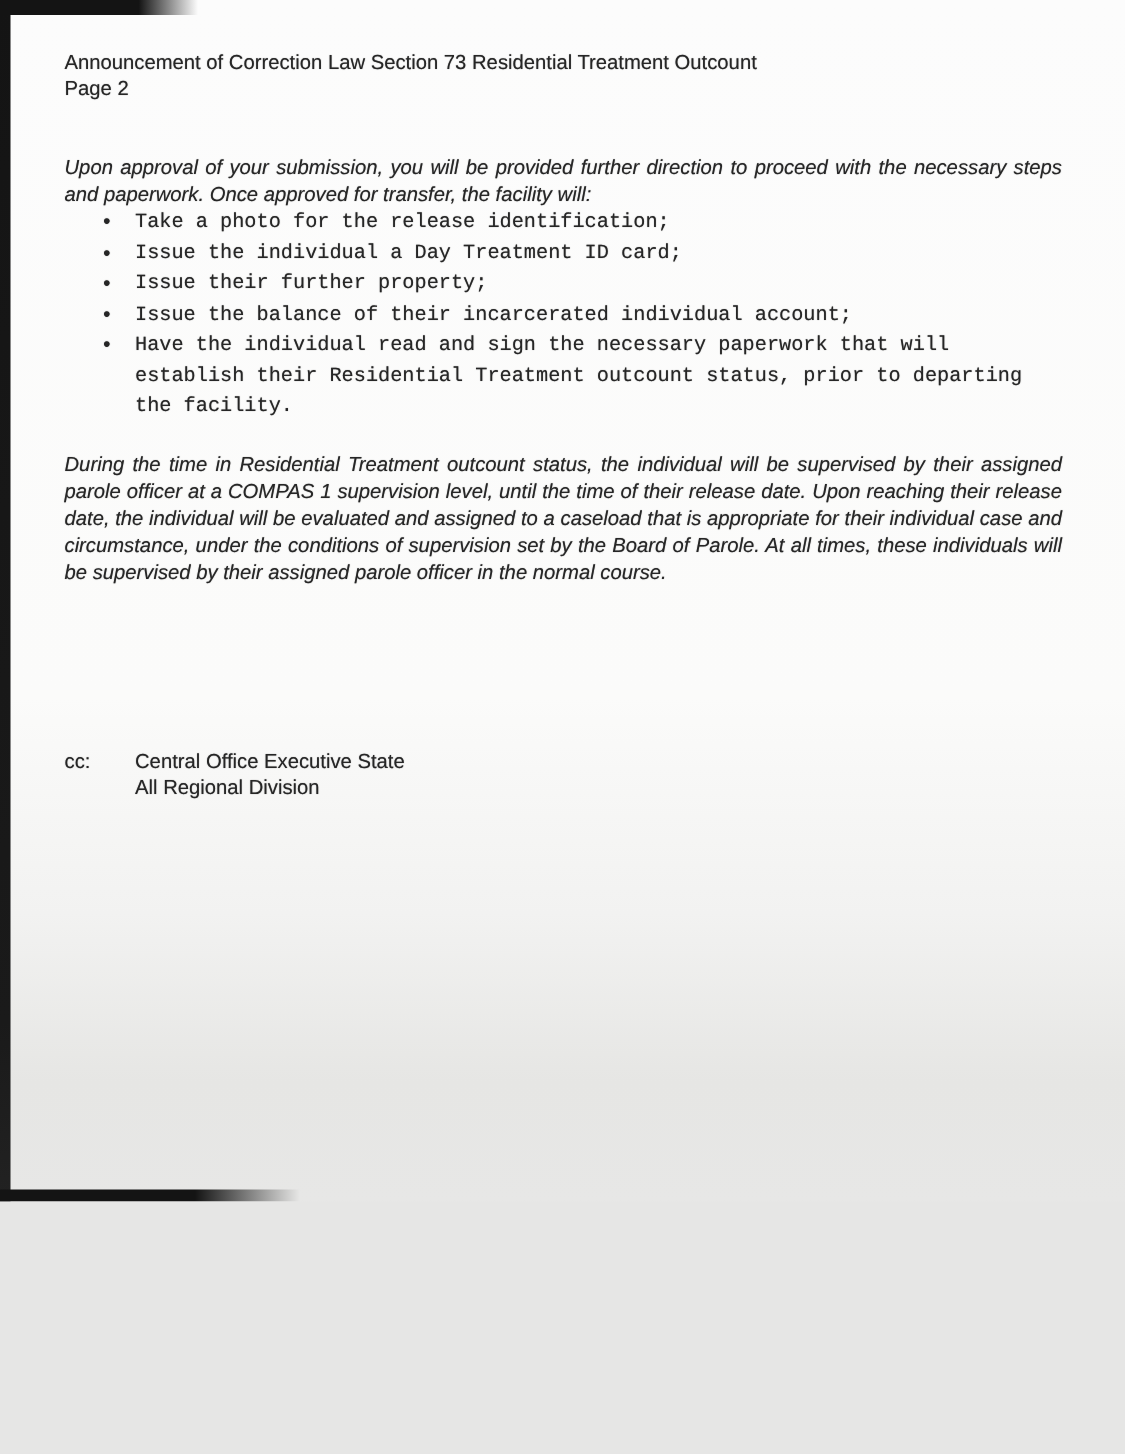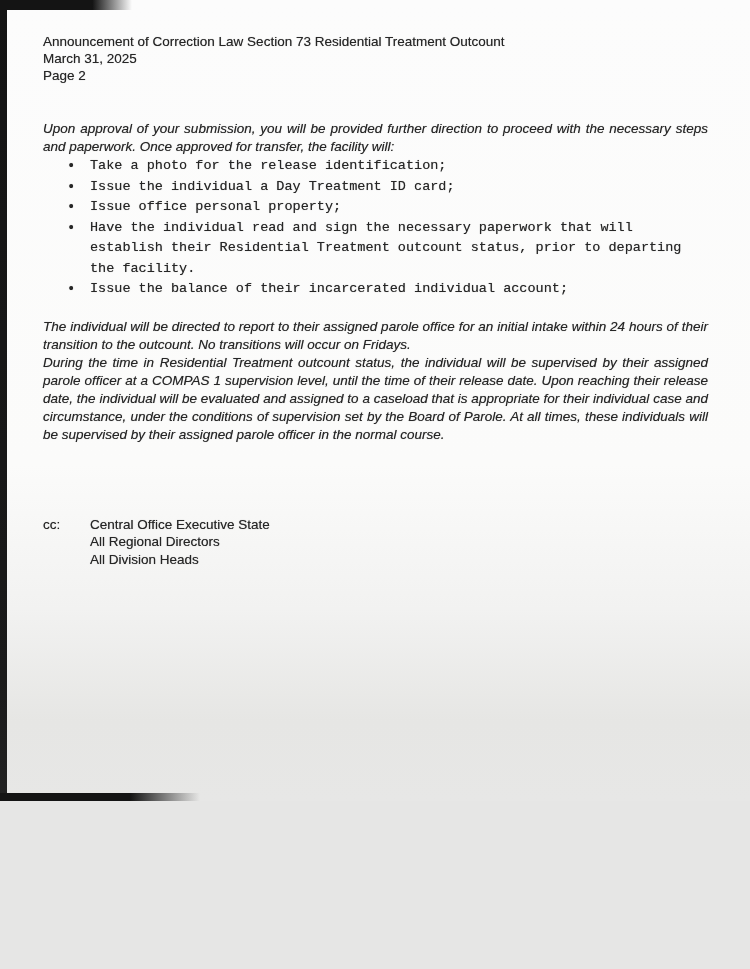--- a/index.html
+++ b/index.html
@@ -55,21 +55,21 @@
   }
   ul.bullet-list li::before {
     content: "\2022";
     position: absolute;
     left: 24px; top: 0;
     font-size: 14px;
   }
   .para-2 { margin-bottom: 22px; }
   .cc-block {
     display: flex;
-    margin-top: 72px;
+    margin-top: 108px;
     line-height: 17.5px;
   }
   .cc-label { width: 47px; flex: 0 0 47px; }
   .footer {
     position: absolute;
     left: 44px; top: 895px;
     width: 662px;
     text-shadow: 0 0 0.5px rgba(30,30,30,0.5);
   }
   .footer-rule {
@@ -91,44 +91,41 @@
 <div class="page">
 
   <div class="scan-edge-left"></div>
   <div class="scan-edge-top"></div>
   <div class="scan-edge-bottom"></div>
 
   <div class="content">
 
     <div class="header-block">
       <div>Announcement of Correction Law Section 73 Residential Treatment Outcount</div>
-      <div>March 31, 2025</div>
       <div>Page 2</div>
     </div>
 
     <p class="para para-1">Upon approval of your submission, you will be provided further direction to proceed with the necessary steps and paperwork. Once approved for transfer, the facility will:</p>
 
     <ul class="bullet-list">
       <li>Take a photo for the release identification;</li>
       <li>Issue the individual a Day Treatment ID card;</li>
-      <li>Issue office personal property;</li>
+      <li>Issue their further property;</li>
+      <li>Issue the balance of their incarcerated individual account;</li>
       <li>Have the individual read and sign the necessary paperwork that will establish their Residential Treatment outcount status, prior to departing the facility.</li>
-      <li>Issue the balance of their incarcerated individual account;</li>
     </ul>
 
-    <p class="para para-2">The individual will be directed to report to their assigned parole office for an initial intake within 24 hours of their transition to the outcount. No transitions will occur on Fridays.</p>
 
     <p class="para para-3">During the time in Residential Treatment outcount status, the individual will be supervised by their assigned parole officer at a COMPAS 1 supervision level, until the time of their release date. Upon reaching their release date, the individual will be evaluated and assigned to a caseload that is appropriate for their individual case and circumstance, under the conditions of supervision set by the Board of Parole. At all times, these individuals will be supervised by their assigned parole officer in the normal course.</p>
 
     <div class="cc-block">
       <div class="cc-label">cc:</div>
       <div class="cc-recipients">
         <div>Central Office Executive State</div>
-        <div>All Regional Directors</div>
-        <div>All Division Heads</div>
+        <div>All Regional Division</div>
       </div>
     </div>
 
   </div>
 
   <div class="footer">
     <div class="footer-rule"></div>
   </div>
 
 </div>

